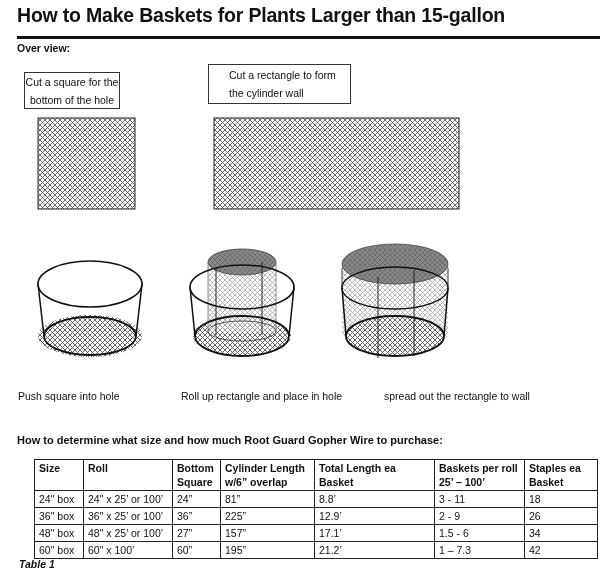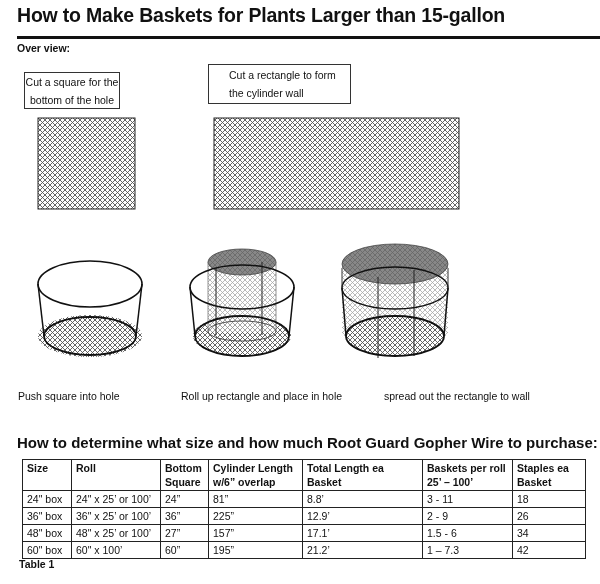--- a/index.html
+++ b/index.html
@@ -9,25 +9,25 @@
   .title { left:17px; top:4px; font-size:19.5px; font-weight:bold; letter-spacing:-0.2px; white-space:nowrap; }
   .rule { left:17px; top:36px; width:583px; height:3px; background:#111; }
   .overview { left:17px; top:42px; font-size:10.5px; font-weight:bold; }
   .callout { border:1px solid #333; font-size:10.5px; line-height:18px; background:#fff; box-sizing:border-box; }
   .c1 { left:24px; top:72px; width:96px; height:37px; text-align:center; padding-top:0px; }
   .c2 { left:208px; top:64px; width:143px; height:40px; padding-left:20px; padding-top:1px; }
   .caption { font-size:10.5px; white-space:nowrap; }
   .cap1 { left:18px; top:390px; }
   .cap2 { left:172px; top:390px;margin-left:9px; }
   .cap3 { left:364px; top:390px;margin-left:20px; }
-  .section { left:17px; top:434px; font-size:15px; font-weight:bold; white-space:nowrap; }
-  table.spec { position:absolute; left:22px; top:459px; border-collapse:collapse; font-size:10.5px; }
+  .section { left:17px; top:434px; font-size:11px; font-weight:bold; white-space:nowrap; }
+  table.spec { position:absolute; left:34px; top:459px; border-collapse:collapse; font-size:10.5px; }
   table.spec td, table.spec th { border:1.5px solid #222; padding:0 4px; text-align:left; vertical-align:top; height:16px; line-height:16px; white-space:nowrap; }
   table.spec th { font-weight:bold; line-height:14px; padding-top:1px; padding-bottom:1px; height:28px; }
-  .tcap { left:19px; top:558px; font-size:10.5px; font-weight:bold; }
+  .tcap { left:19px; top:558px; font-size:10.5px; font-weight:bold; font-style:italic; }
   svg { position:absolute; }
 </style>
 </head>
 <body>
 
 <div class="abs title">How to Make Baskets for Plants Larger than 15-gallon</div>
 <div class="abs rule"></div>
 <div class="abs overview">Over view:</div>
 
 <div class="abs callout c1">

